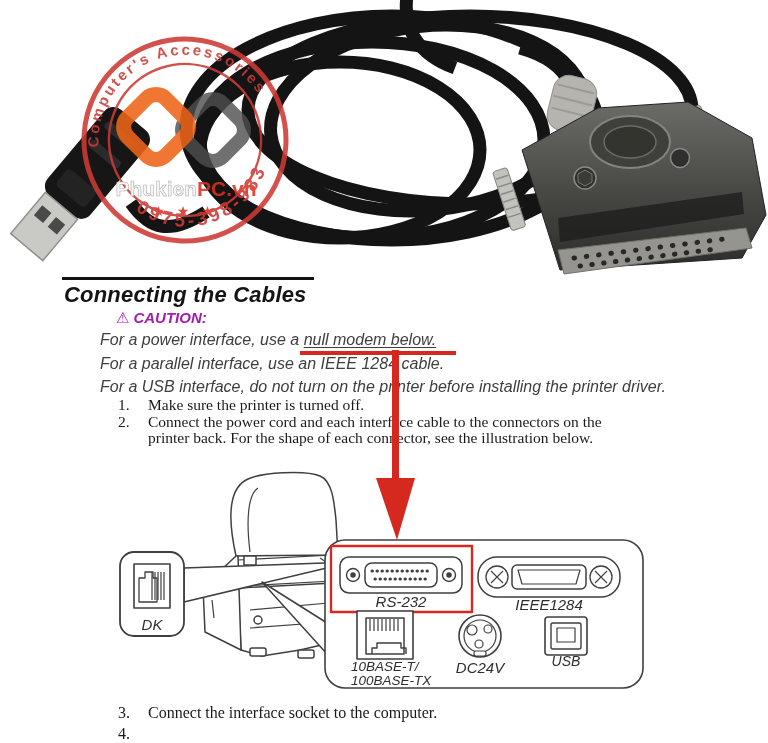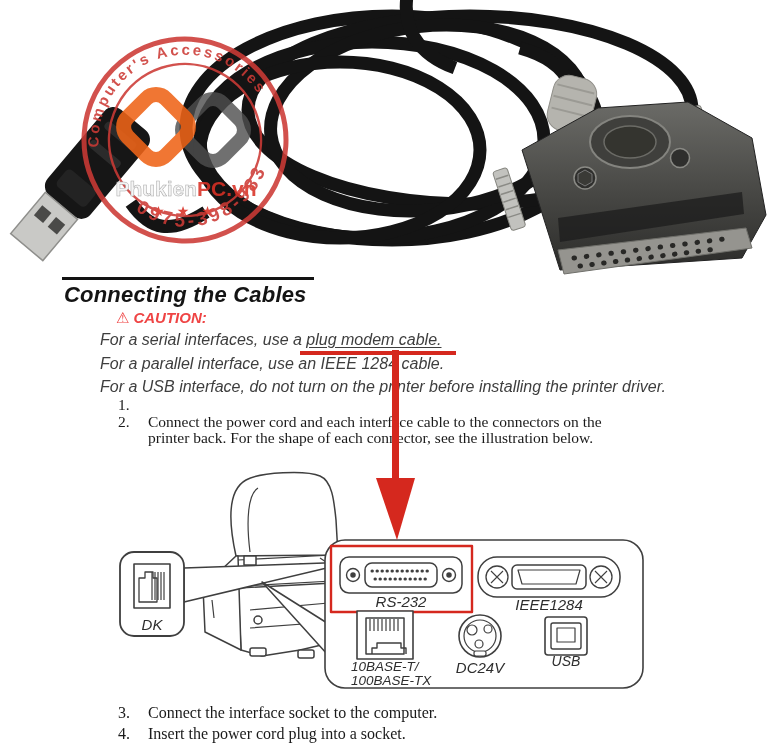--- a/index.html
+++ b/index.html
@@ -5,21 +5,21 @@
   html,body{margin:0;padding:0;background:#fff;}
   .page{position:relative;width:768px;height:743px;background:#fff;overflow:hidden;
         font-family:"Liberation Sans",sans-serif;}
   .abs{position:absolute;}
   svg{display:block;}
   
   .title-rule{left:62px;top:277px;width:252px;height:3px;background:#131313;}
   .page-title{left:64px;top:282px;font-weight:bold;font-style:italic;font-size:22px;
               color:#141414;letter-spacing:0.2px;}
   
-  .caution-head{left:116px;top:309px;font-weight:bold;font-style:italic;font-size:15px;color:#ef4444;}
+  .caution-head{left:116px;top:309px;font-weight:bold;font-style:italic;font-size:15px;color:#a21caf;}
   .caution-head .w{font-style:normal;margin-right:4px;font-weight:normal;}
   .cline{left:100px;font-style:italic;font-size:16px;color:#3e3e3e;white-space:nowrap;}
   .cline .u{text-decoration:underline;text-underline-offset:2px;}
   .red-underline{left:300px;top:351px;width:156px;height:4px;background:#d5281e;z-index:4;}
   
   .step{display:flex;font-family:"Liberation Serif",serif;color:#1a1a1a;}
   .step .n{width:30px;flex:0 0 30px;}
   .step-top{left:118px;font-size:15.5px;line-height:15.8px;}
   .step-bot{left:118px;font-size:16px;line-height:20px;}
   .arrow-layer{left:368px;top:344px;z-index:5;}
@@ -122,28 +122,31 @@
     </g>
   </svg>
 
   <div class="abs title-rule txt"></div>
   <div class="abs page-title txt">Connecting the Cables</div>
 
   <div class="abs caution-head txt">
     <span class="w">⚠</span><span>CAUTION:</span>
   </div>
   <div class="abs cline txt" style="top:331px">
-    <span>For a serial interfaces, use a </span><span class="u">plug modem cable.</span>
+    <span>For a power interface, use a </span><span class="u">null modem below.</span>
   </div>
   <div class="abs cline txt" style="top:355px">For a parallel interface, use an IEEE 1284 cable.</div>
   <div class="abs cline txt" style="top:378px">For a USB interface, do not turn on the printer before installing the printer driver.</div>
   <div class="abs red-underline"></div>
 
   <div class="abs step step-top txt" style="top:397px">
     <span class="n">1.</span>
+    <div>
+      <div>Make sure the printer is turned off.</div>
+    </div>
   </div>
   <div class="abs step step-top txt" style="top:414px">
     <span class="n">2.</span>
     <div>
       <div>Connect the power cord and each interface cable to the connectors on the</div>
       <div>printer back. For the shape of each connector, see the illustration below.</div>
     </div>
   </div>
 
   <svg class="abs arrow-layer" width="64" height="200" viewBox="0 0 64 200">
@@ -240,16 +243,15 @@
     <text class="dlabel" x="480" y="213" text-anchor="middle" font-size="15">DC24V</text>
     <text class="dlabel" x="566" y="206" text-anchor="middle" font-size="14">USB</text>
   </svg>
 
   <div class="abs step step-bot txt" style="top:703px">
     <span class="n">3.</span>
     <div>Connect the interface socket to the computer.</div>
   </div>
   <div class="abs step step-bot txt" style="top:724px">
     <span class="n">4.</span>
-    <div>Insert the power cord plug into a socket.</div>
   </div>
 
 </div>
 
 </body></html>

